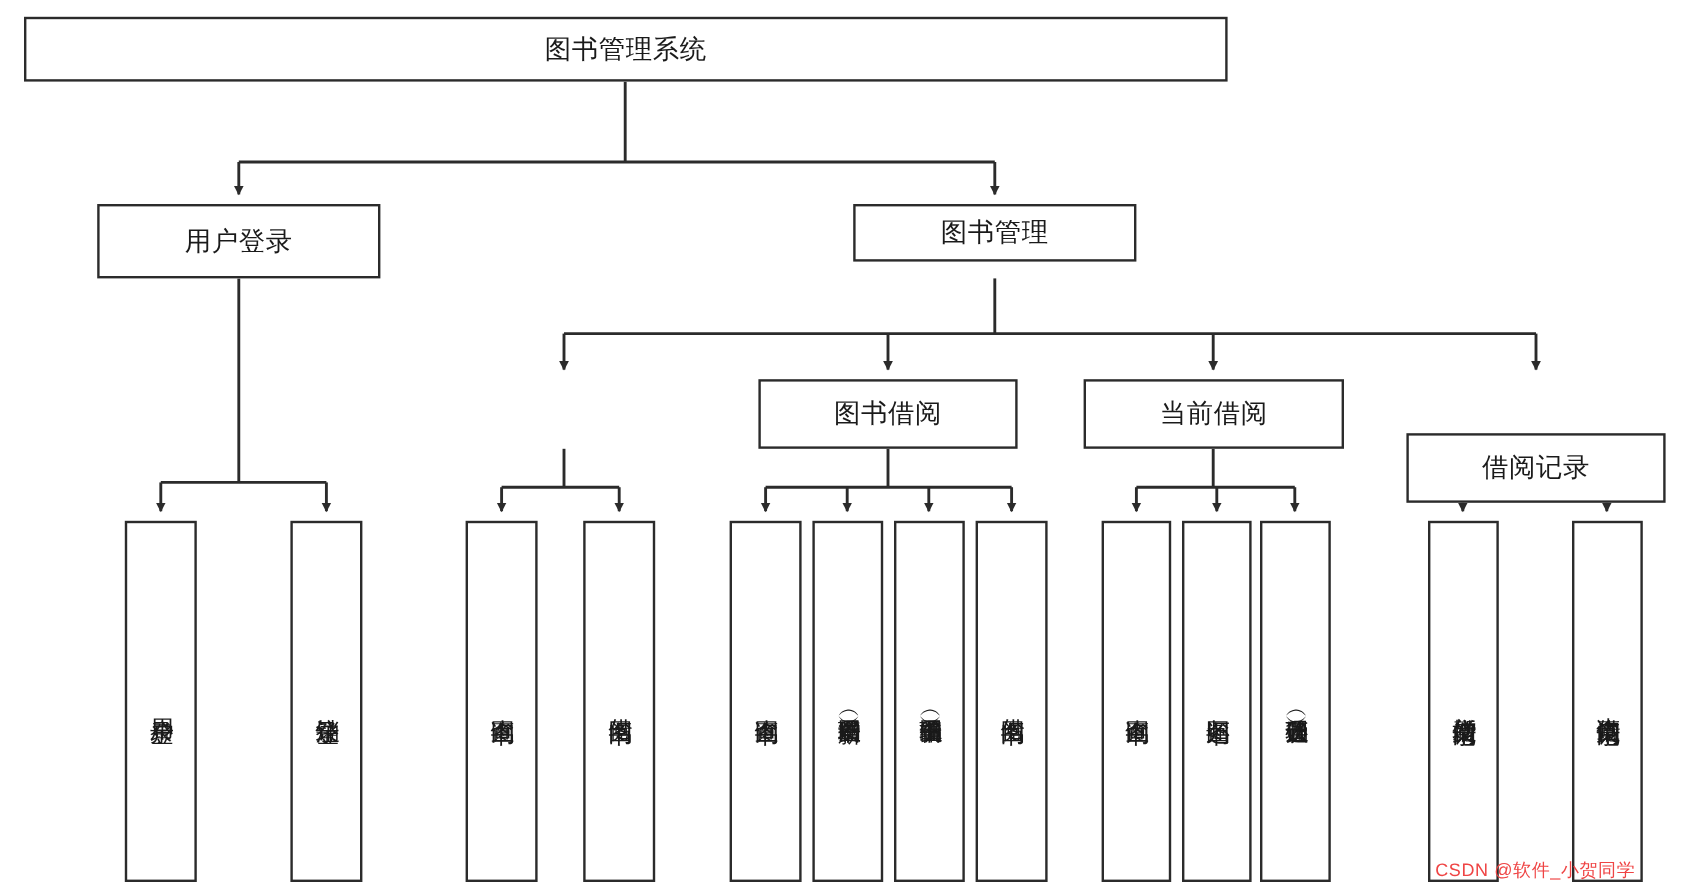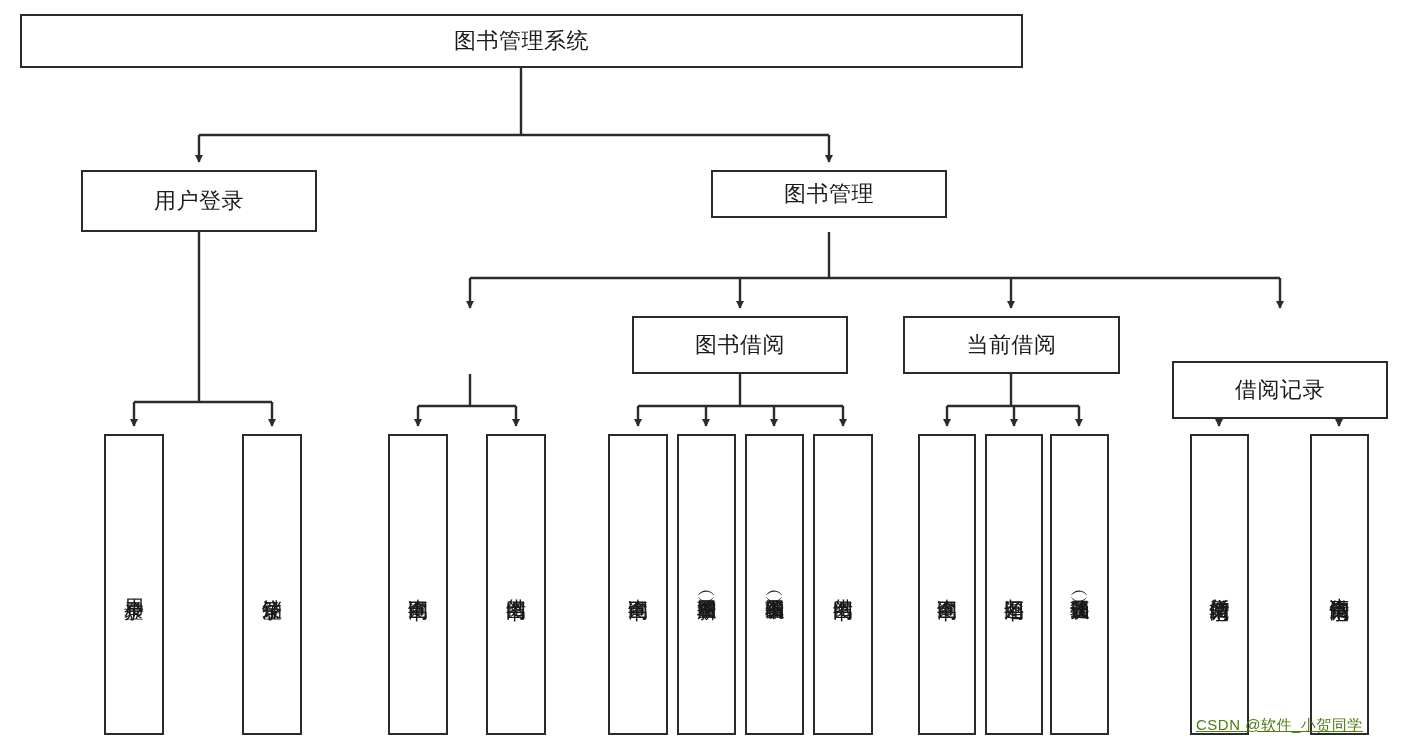--- a/index.html
+++ b/index.html
@@ -60,25 +60,24 @@
   .node.vertical.tight .label {
     font-size: 19px;
     line-height: 1.3;
     letter-spacing: 0px;
   }
   .watermark {
     position: absolute;
     left: 1196px;
     top: 716px;
     font-size: 15px;
-    color: #4d7c0f;
+    color: #ef4444;
     white-space: nowrap;
     z-index: 3;
     letter-spacing: 0.5px;
-    text-decoration: underline;
   }
 </style>
 </head>
 <body>
 
 <div id="canvas">
 
   <svg id="wires" viewBox="0 0 1405 747">
     <defs>
       <marker id="arrow" markerWidth="9" markerHeight="9" refX="7.2" refY="4.5" orient="auto" markerUnits="userSpaceOnUse">

